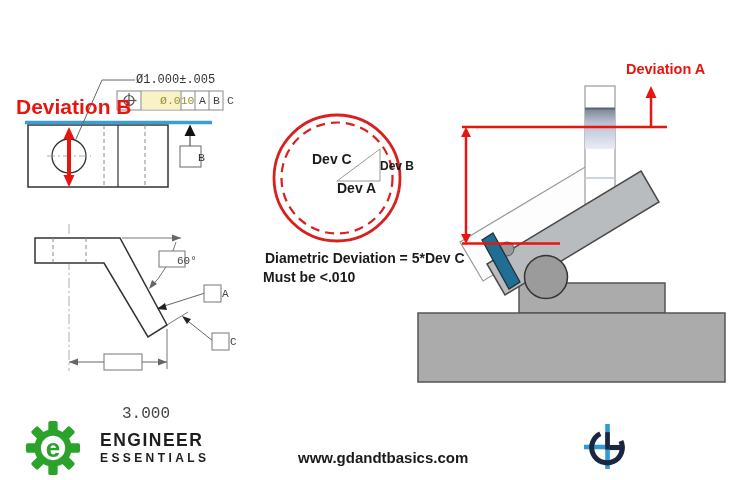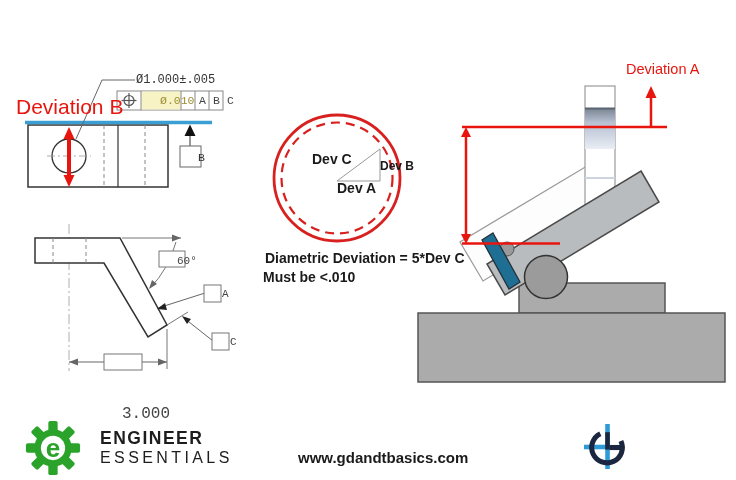--- a/index.html
+++ b/index.html
@@ -1,27 +1,27 @@
 <!DOCTYPE html>
 <html><head>
 <meta charset="utf-8">
 <style>
   html,body{margin:0;padding:0;background:#fff;}
   #page{position:relative;width:736px;height:480px;background:#ffffff;overflow:hidden;
         font-family:"Liberation Sans",sans-serif;}
   svg{position:absolute;left:0;top:0;}
   .lbl{position:absolute;white-space:nowrap;line-height:1.15;color:#1a1a1a;}
   .ctr{text-align:left;padding-left:18px;}
-  .red{color:#E8150F;font-weight:normal;}
+  .red{color:#E8150F;font-weight:bold;}
   .draw{color:#444;font-family:Liberation Mono, monospace;}
   .bold{font-weight:bold;}
   .footer-logo{position:absolute;display:flex;align-items:center;}
   .ee-name{line-height:1;color:#1d1d1d;}
   .ee-top{font-size:17.5px;font-weight:bold;letter-spacing:1.5px;}
-  .ee-bot{font-size:16px;letter-spacing:3.4px;margin-top:3px;font-weight:400;}
+  .ee-bot{font-size:12px;letter-spacing:3.4px;margin-top:3px;font-weight:700;}
   .gdt-top{font-size:22px;font-weight:800;color:#1B2740;line-height:1;}
   .gdt-bot{font-size:11px;font-weight:bold;color:#2E9BD8;letter-spacing:2.6px;margin-top:2px;line-height:1;}
 </style>
 </head>
 <body>
 
 <div id="page">
 
   <svg width="736" height="480" viewBox="0 0 736 480">
     <defs>

